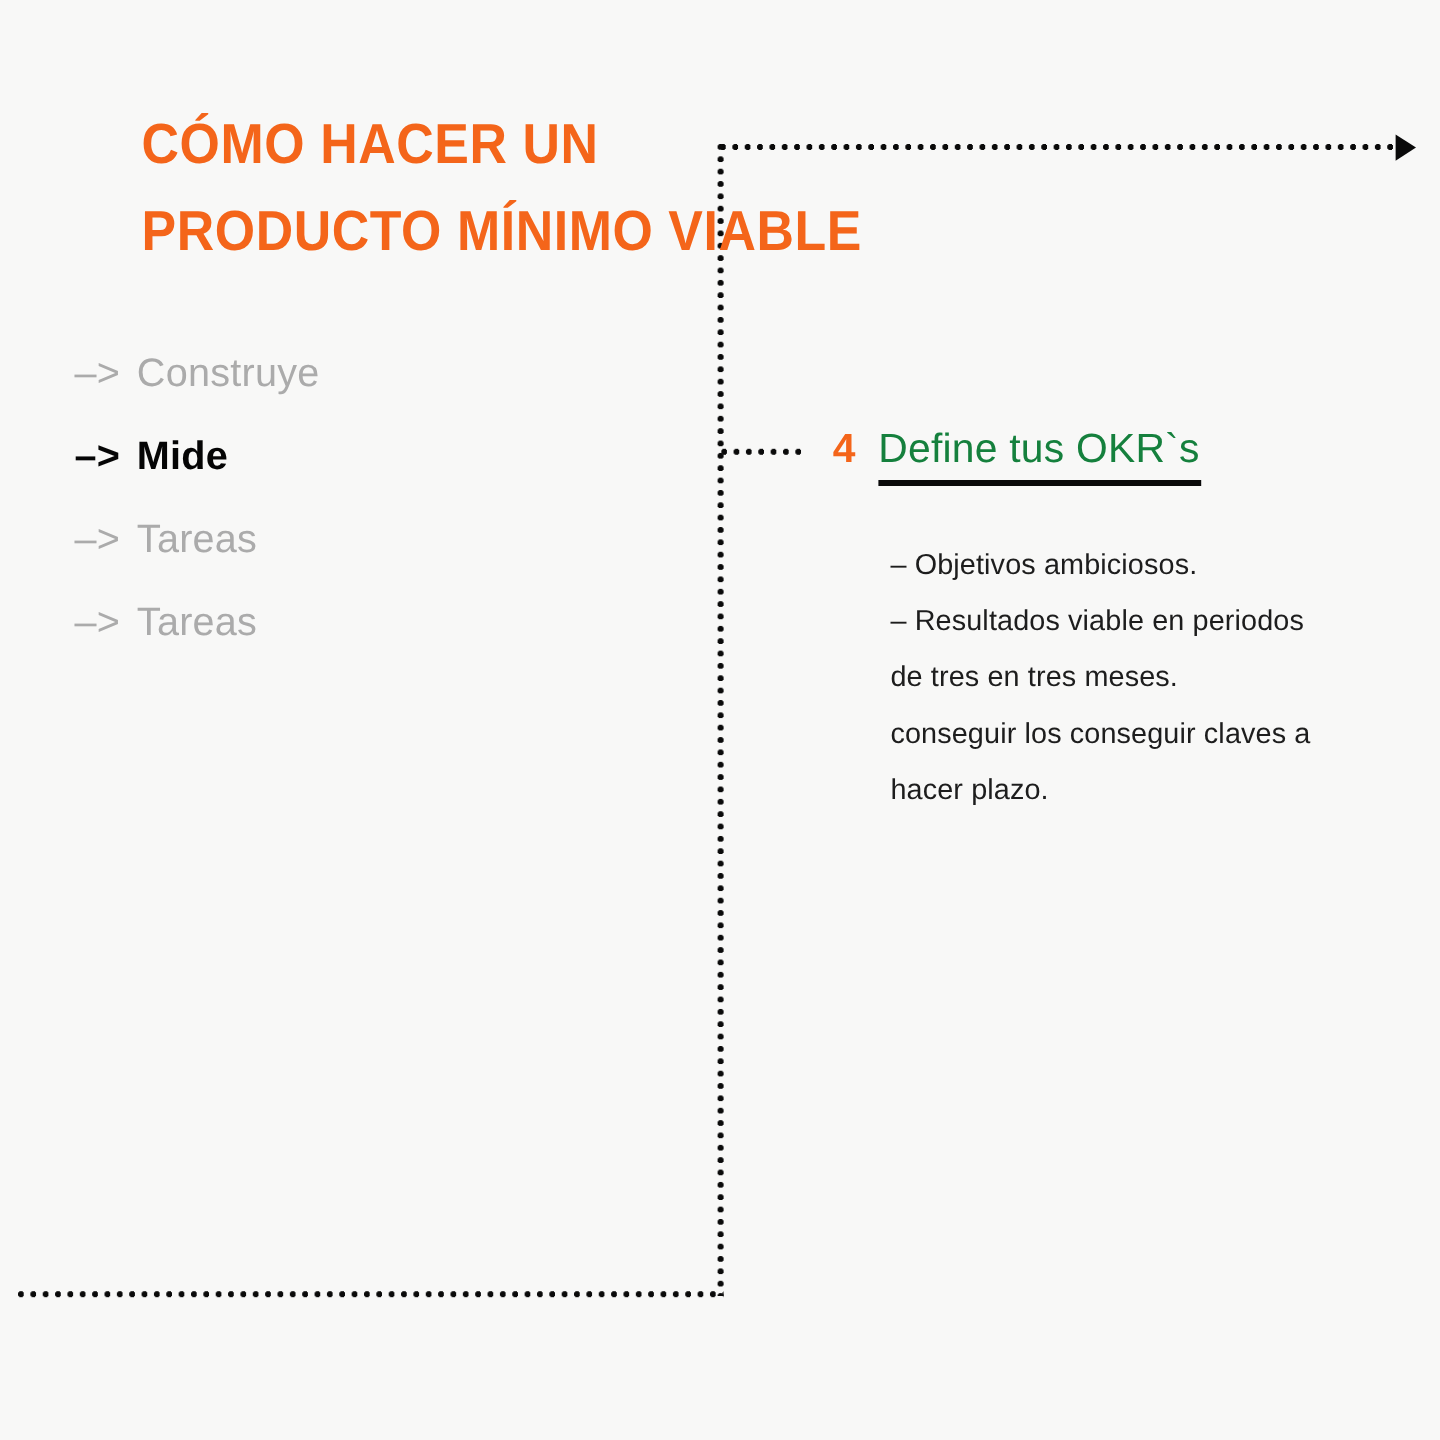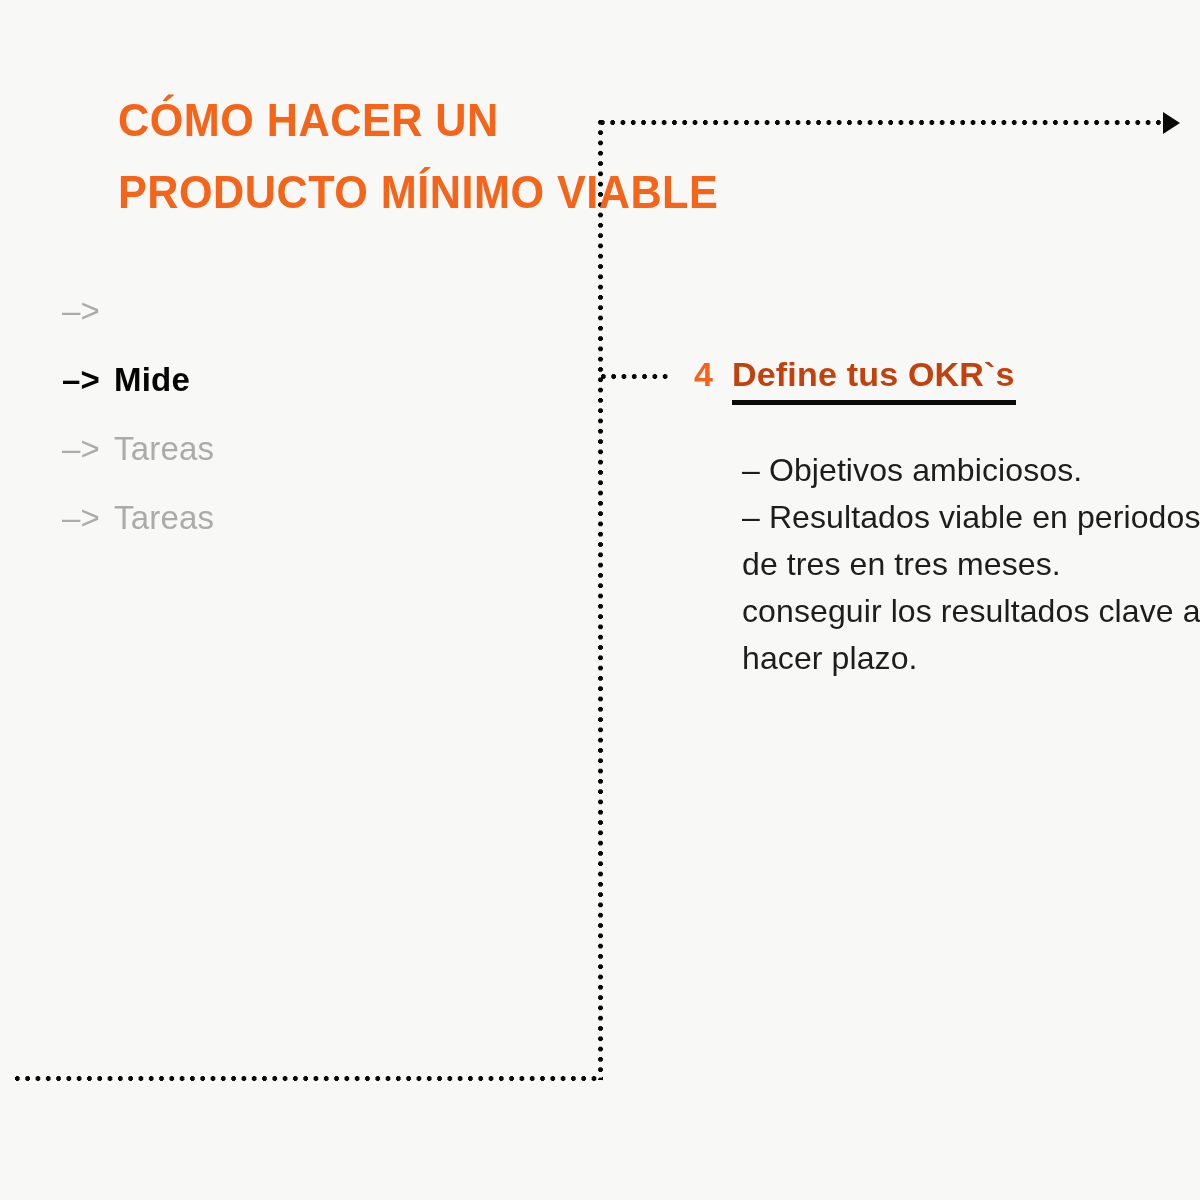--- a/index.html
+++ b/index.html
@@ -115,43 +115,43 @@
     font-size: 34px;
     font-weight: 700;
     line-height: 44px;
     margin-right: 19px;
   }
   .heading-title-wrap {
     display: inline-block;
     position: relative;
   }
   .heading-title {
-    color: #c2410c;
+    color: #15803d;
     font-size: 34px;
-    font-weight: 700;
+    font-weight: 400;
     line-height: 44px;
     letter-spacing: 0.2px;
     text-align: center;
   }
   .heading-underline {
     position: absolute;
     left: 0;
     right: -1px;
     bottom: -9px;
     height: 5px;
     background: #0a0a0a;
   }
 
   .body-text {
     position: absolute;
     left: 48px;
     top: 95px;
     width: 420px;
     color: #1d1d1d;
-    font-size: 32px;
+    font-size: 24px;
     line-height: 47px;
     letter-spacing: 0.1px;
   }
   .body-line {
     white-space: nowrap;
   }
 </style>
 </head>
 <body>
 
@@ -168,20 +168,21 @@
 
   <div class="title-block">
     <div class="title-line">Cómo hacer un</div>
     <div class="title-line">Producto mínimo viable</div>
   </div>
 
   <div class="nav-list">
 
     <div class="nav-item">
       <span class="nav-arrow">–&gt;</span>
+      <span class="nav-label">Construye</span>
     </div>
 
     <div class="nav-item active">
       <span class="nav-arrow">–&gt;</span>
       <span class="nav-label">Mide</span>
     </div>
 
     <div class="nav-item">
       <span class="nav-arrow">–&gt;</span>
       <span class="nav-label">Tareas</span>
@@ -201,19 +202,19 @@
       <span class="heading-title-wrap">
         <span class="heading-title">Define tus OKR`s</span>
         <span class="heading-underline"></span>
       </span>
     </div>
 
     <div class="body-text">
       <div class="body-line">– Objetivos ambiciosos.</div>
       <div class="body-line">– Resultados viable en periodos</div>
       <div class="body-line">de tres en tres meses.</div>
-      <div class="body-line">conseguir los resultados clave a</div>
+      <div class="body-line">conseguir los conseguir claves a</div>
       <div class="body-line">hacer plazo.</div>
     </div>
 
   </div>
 
 </div>
 
 </body></html>

